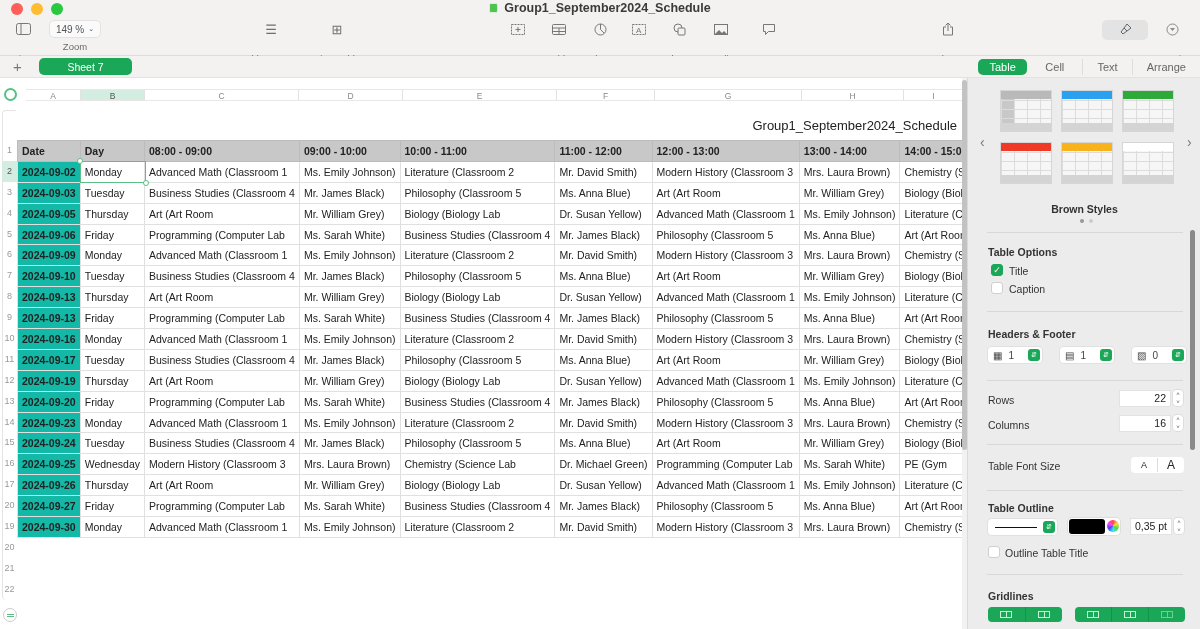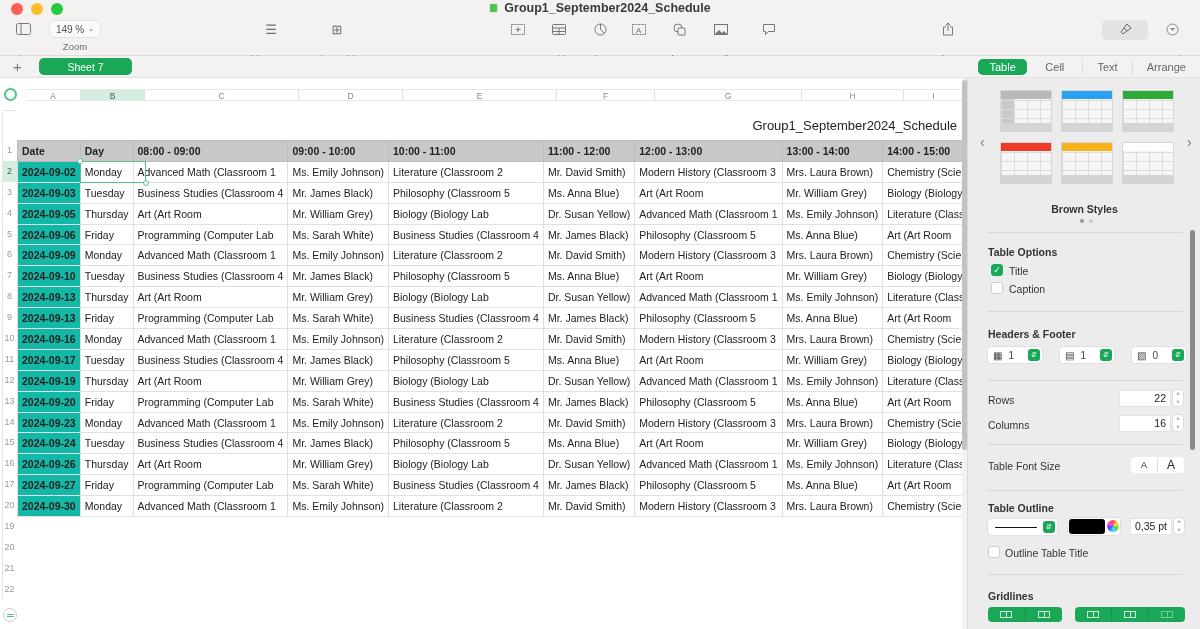--- a/index.html
+++ b/index.html
@@ -428,20 +428,31 @@
             <td>Tuesday</td>
             <td>Business Studies (Classroom 4</td>
             <td>Mr. James Black)</td>
             <td>Philosophy (Classroom 5</td>
             <td>Ms. Anna Blue)</td>
             <td>Art (Art Room</td>
             <td>Mr. William Grey)</td>
             <td>Biology (Biology Lab</td>
           </tr>
           <tr>
+            <td class="datecol">2024-09-25</td>
+            <td>Wednesday</td>
+            <td>Modern History (Classroom 3</td>
+            <td>Mrs. Laura Brown)</td>
+            <td>Chemistry (Science Lab</td>
+            <td>Dr. Michael Green)</td>
+            <td>Programming (Computer Lab</td>
+            <td>Ms. Sarah White)</td>
+            <td>PE (Gym</td>
+          </tr>
+          <tr>
             <td class="datecol">2024-09-26</td>
             <td>Thursday</td>
             <td>Art (Art Room</td>
             <td>Mr. William Grey)</td>
             <td>Biology (Biology Lab</td>
             <td>Dr. Susan Yellow)</td>
             <td>Advanced Math (Classroom 1</td>
             <td>Ms. Emily Johnson)</td>
             <td>Literature (Classroom 2</td>
           </tr>

